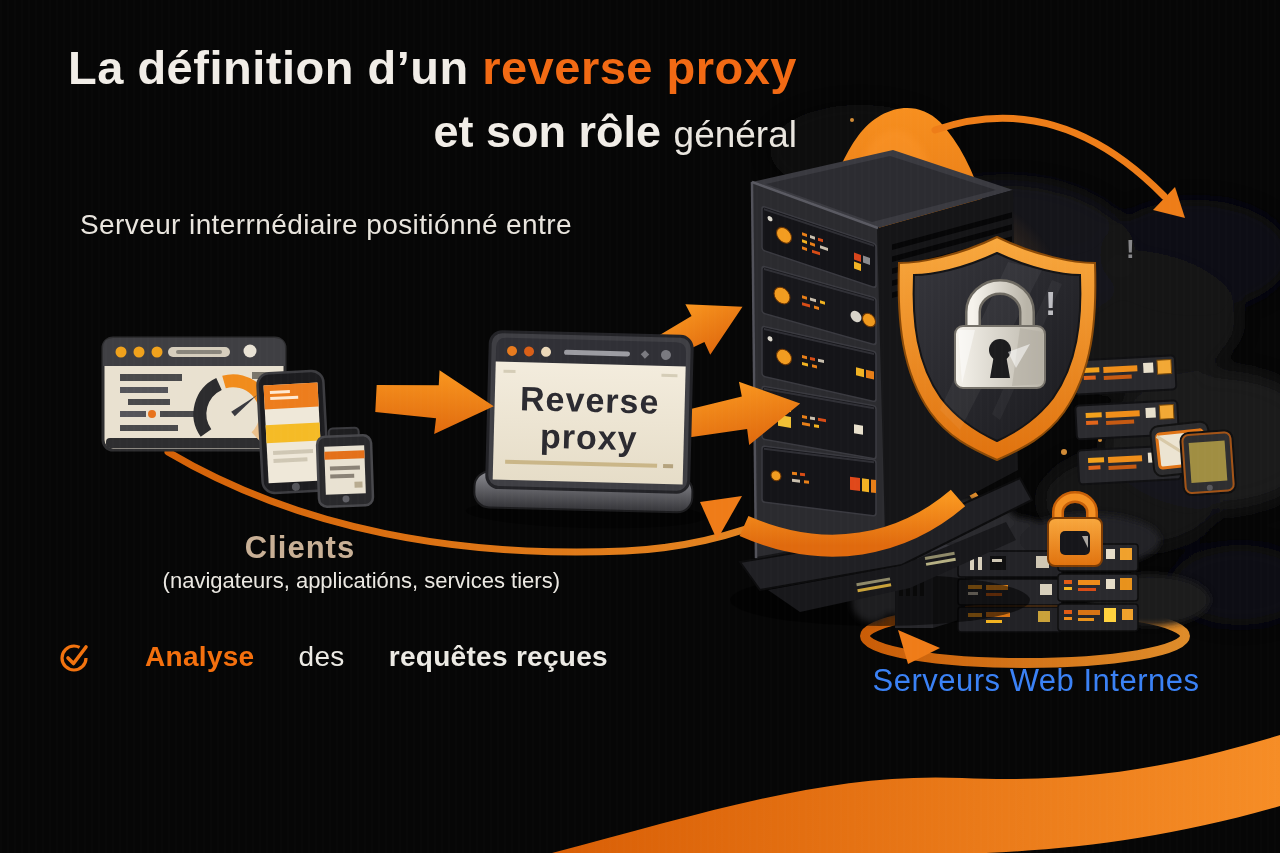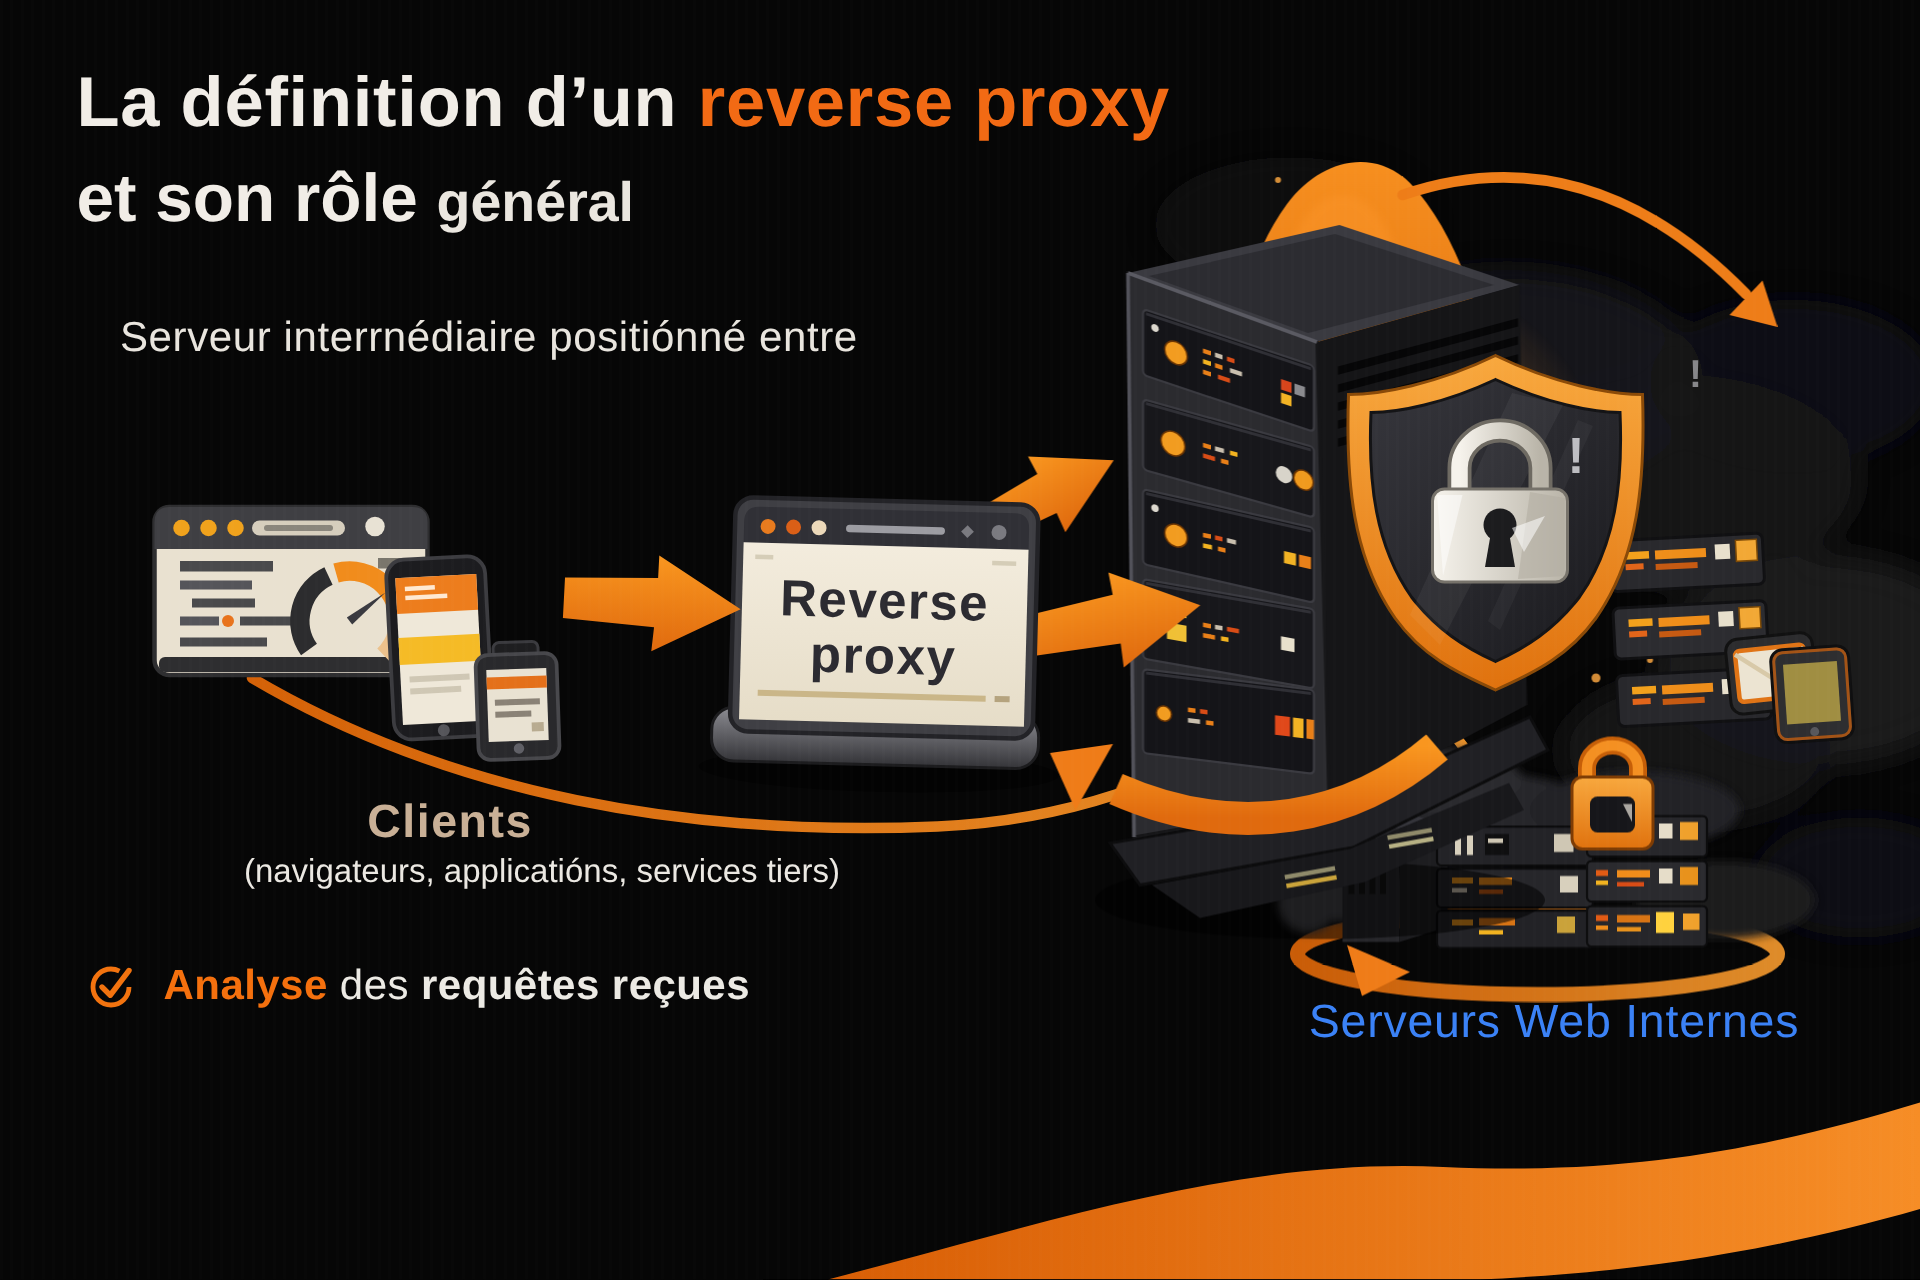--- a/index.html
+++ b/index.html
@@ -1,37 +1,37 @@
 <!DOCTYPE html>
 <html><head>
 <meta charset="utf-8">
 <style>
   html,body{margin:0;padding:0;background:#000;}
   .stage{position:relative;width:1280px;height:853px;background:#060606;overflow:hidden;
          font-family:"Liberation Sans",sans-serif;}
   svg.art{position:absolute;left:0;top:0;}
   .texture{position:absolute;inset:0;pointer-events:none;
            background:repeating-linear-gradient(90deg,rgba(255,255,255,.012) 0 2px,transparent 2px 7px);}
-  .title{position:absolute;left:51px;top:44px;color:#f1ede7;font-weight:700;line-height:1;}
+  .title{position:absolute;left:68px;top:44px;color:#f1ede7;font-weight:700;line-height:1;text-align:right;}
   .title .l1{font-size:47px;letter-spacing:.5px;white-space:nowrap;}
   .title .l2{font-size:45px;margin-top:18px;white-space:nowrap;}
   .accent{color:#f26a14;}
-  .small-suffix{font-size:37px;font-weight:700;color:#eae6df;}
+  .small-suffix{font-size:37px;font-weight:400;color:#eae6df;}
   .subtitle{position:absolute;left:80px;top:202px;font-size:28px;line-height:46px;
             color:#e9e5de;letter-spacing:.4px;font-weight:400;}
   .subtitle .accent{color:#f2691b;font-weight:500;}
   .clients-title{position:absolute;left:150px;top:530px;width:300px;text-align:center;
                  font-size:31px;font-weight:700;color:#c9b096;letter-spacing:1px;}
   .clients-sub{position:absolute;left:100px;top:568px;width:460px;text-align:right;
                font-size:22px;color:#ebe8e2;}
   .servers-label{position:absolute;left:855px;top:663px;width:362px;text-align:center;
                  font-size:31px;color:#3b82f6;letter-spacing:.5px;}
   .checklist{position:absolute;left:58px;top:640px;}
   .check-row{display:flex;align-items:center;margin-bottom:29px;font-size:28px;
-             color:#eceae4;letter-spacing:.3px;white-space:pre;}
+             color:#eceae4;letter-spacing:.3px;white-space:pre;gap:36px;}
   .check-row .ic{width:34px;height:34px;margin-right:17px;flex:none;}
   .check-row .accent{color:#f4700e;font-weight:700;}
   .bold{font-weight:700;}
 </style>
 </head>
 <body>
 
 <div class="stage">
 
 <svg class="art" width="1280" height="853" viewBox="0 0 1280 853">

